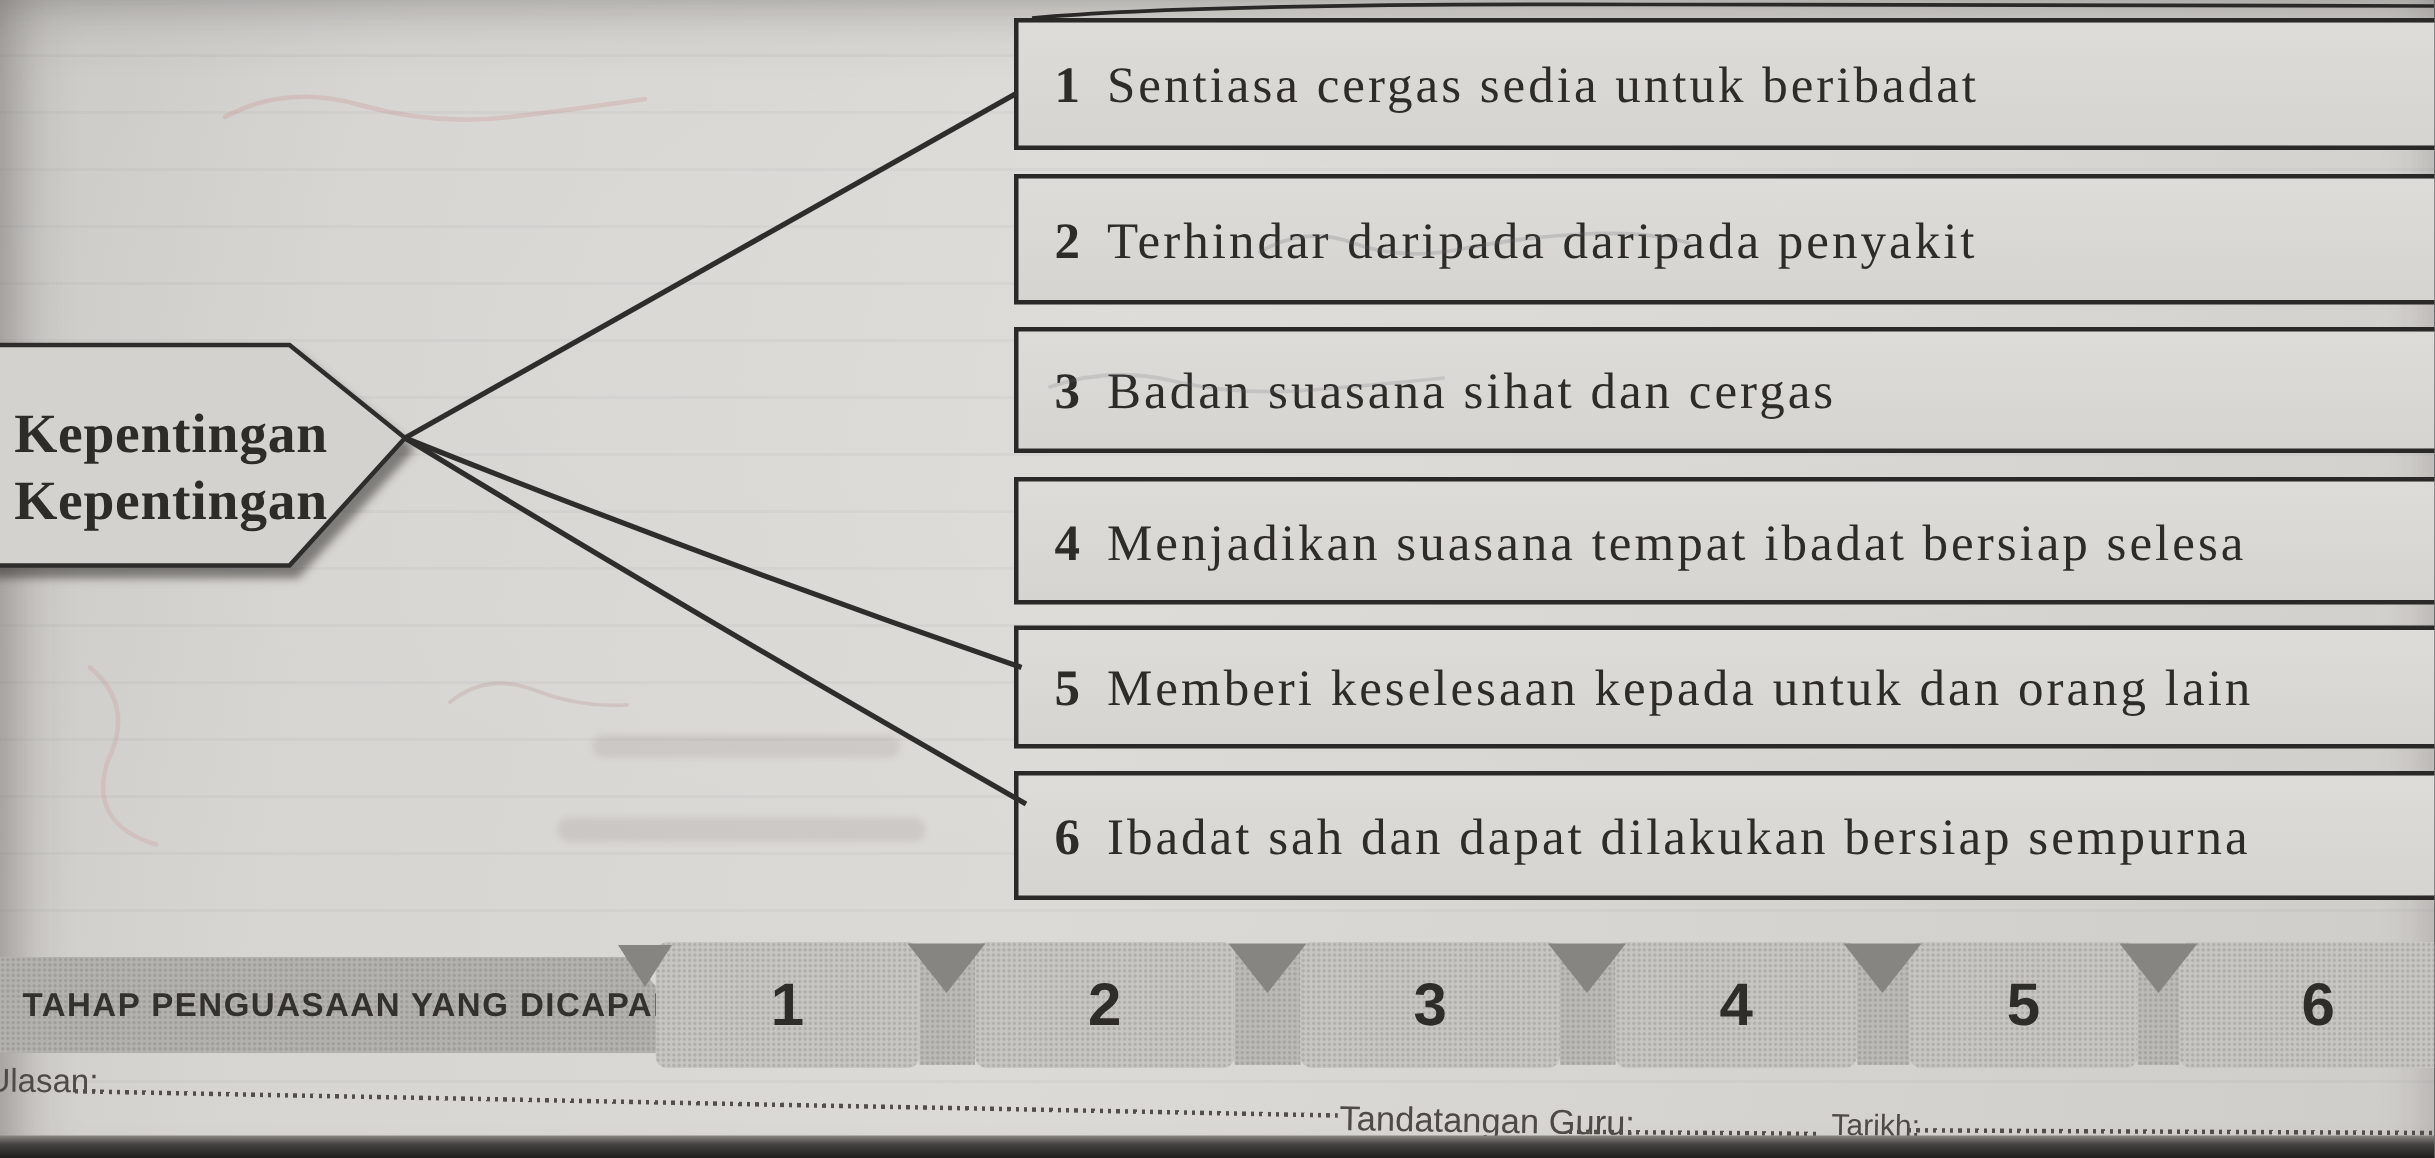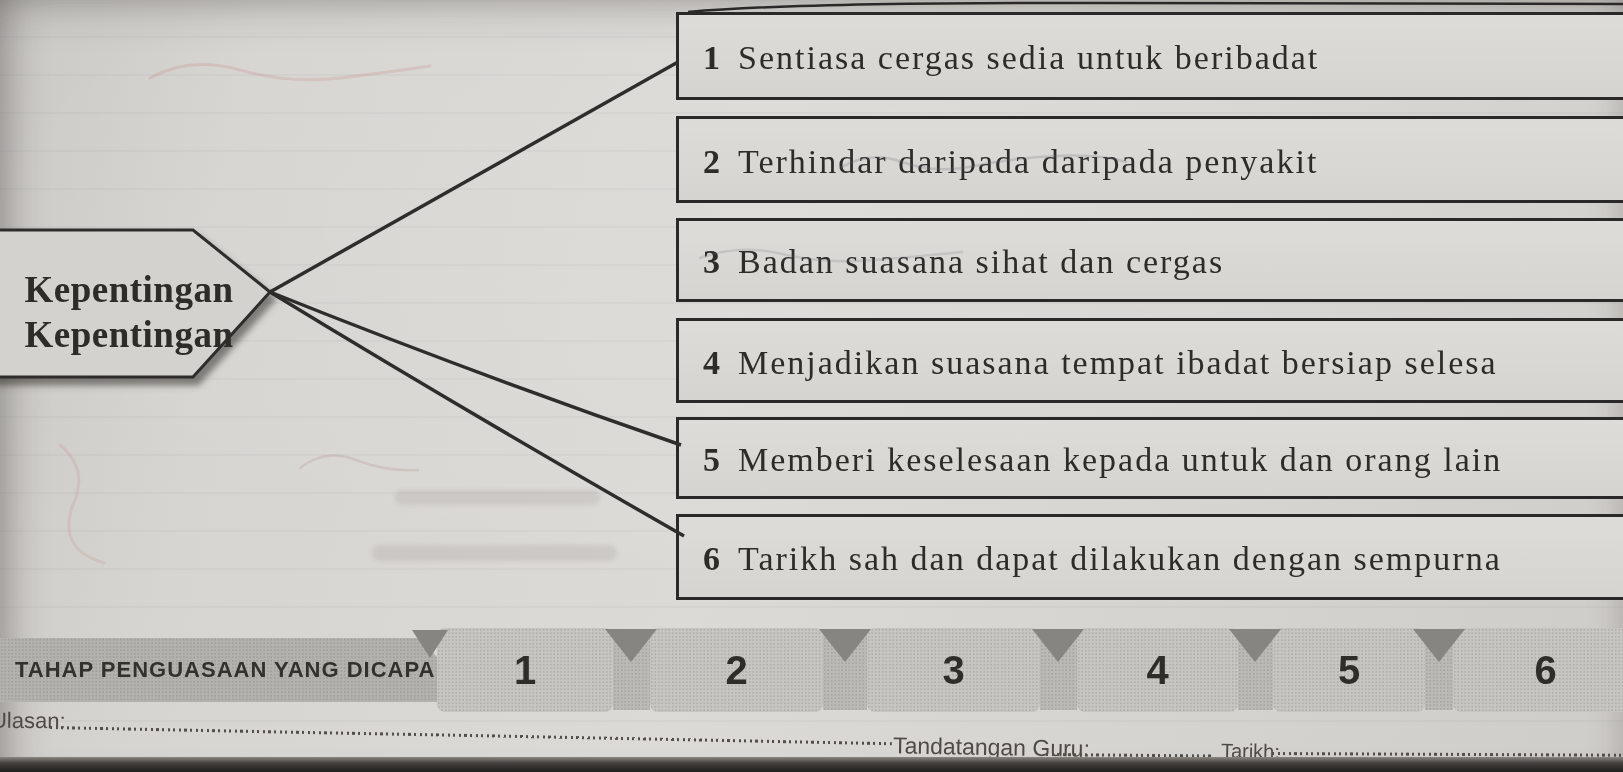--- a/index.html
+++ b/index.html
@@ -32,21 +32,21 @@
   .b2{top:116px;height:87px;}
   .b3{top:218px;height:84px;}
   .b4{top:318px;height:85px;}
   .b5{top:417px;height:82px;}
   .b6{top:514px;height:86px;}
 
   
   .hub-label{
     position:absolute;left:0;top:254px;width:228px;height:116px;z-index:6;
     display:flex;flex-direction:column;align-items:center;justify-content:center;
-    font-weight:bold;font-size:37px;line-height:1.22;color:#2e2c29;letter-spacing:.5px;margin-left:15px;
+    font-weight:bold;font-size:37px;line-height:1.22;color:#2e2c29;letter-spacing:.5px;
   }
 
   
   .overlay{position:absolute;left:0;top:0;z-index:5;pointer-events:none;}
 
   
   .halftone{
     background-image:radial-gradient(rgba(60,58,55,.16) 1px,transparent 1.25px);
     background-size:3.5px 3.5px;
   }
@@ -155,21 +155,21 @@
   <div class="benefit-box b4">
     <span class="benefit-num">4</span>
     <span class="benefit-text">Menjadikan suasana tempat ibadat bersiap selesa</span>
   </div>
   <div class="benefit-box b5">
     <span class="benefit-num">5</span>
     <span class="benefit-text">Memberi keselesaan kepada untuk dan orang lain</span>
   </div>
   <div class="benefit-box b6">
     <span class="benefit-num">6</span>
-    <span class="benefit-text">Tarikh sah dan dapat dilakukan dengan sempurna</span>
+    <span class="benefit-text">Ibadat sah dan dapat dilakukan bersiap sempurna</span>
   </div>
 
   <svg class="overlay" width="1623" height="772" viewBox="0 0 1623 772">
 
     <g fill="none" stroke-linecap="round">
       <path d="M150,78 q40,-22 90,-8 t100,8 t90,-12" stroke="rgba(195,115,115,.20)" stroke-width="3"></path>
       <path d="M60,445 q30,25 12,62 q-14,42 32,56" stroke="rgba(195,115,115,.16)" stroke-width="3"></path>
       <path d="M840,168 q30,-18 62,-6 t72,4 t82,-10 t70,6" stroke="rgba(105,102,115,.22)" stroke-width="2.5"></path>
       <path d="M700,258 q40,-14 82,-4 t92,6 t88,-8" stroke="rgba(105,102,115,.18)" stroke-width="2.5"></path>
       <path d="M300,468 q25,-20 56,-8 t62,10" stroke="rgba(150,90,90,.15)" stroke-width="2.5"></path>

